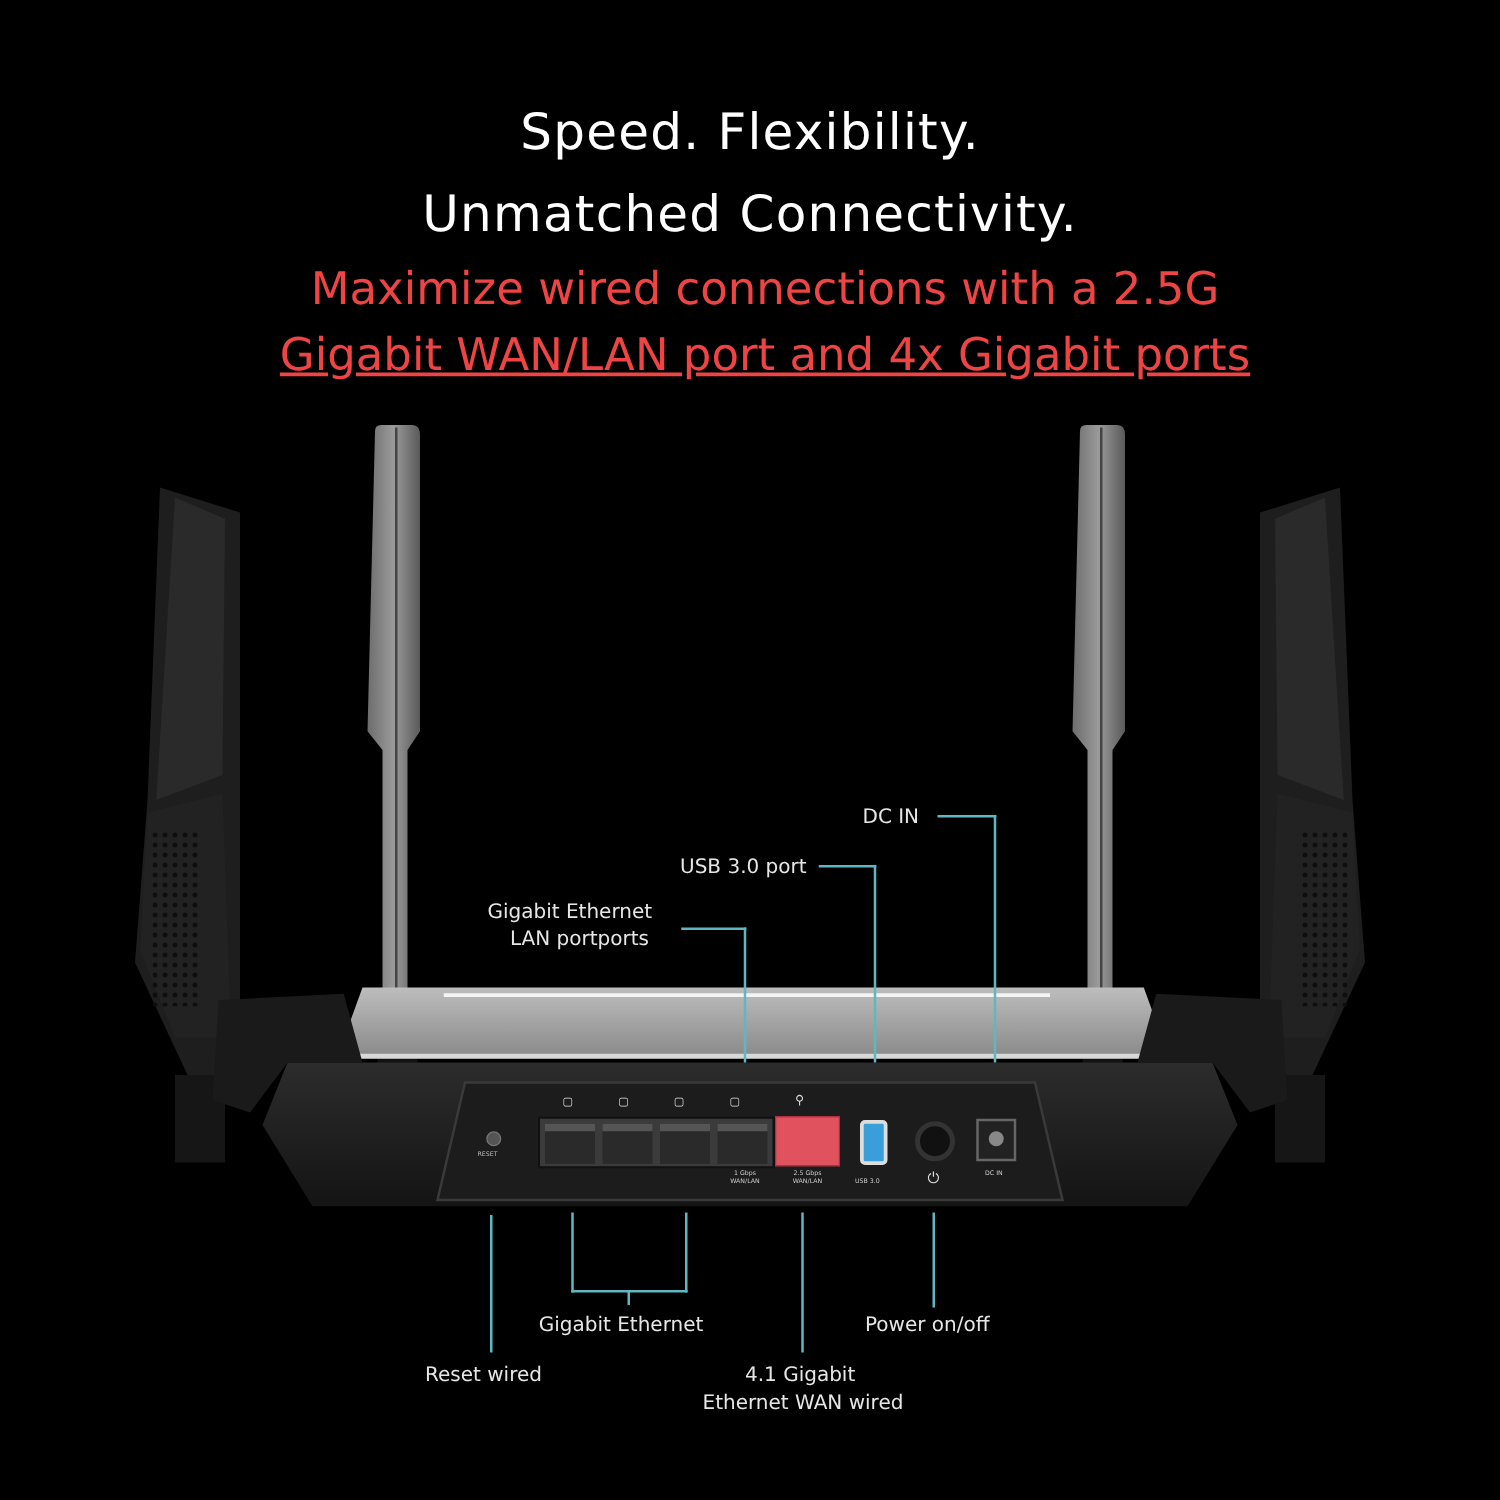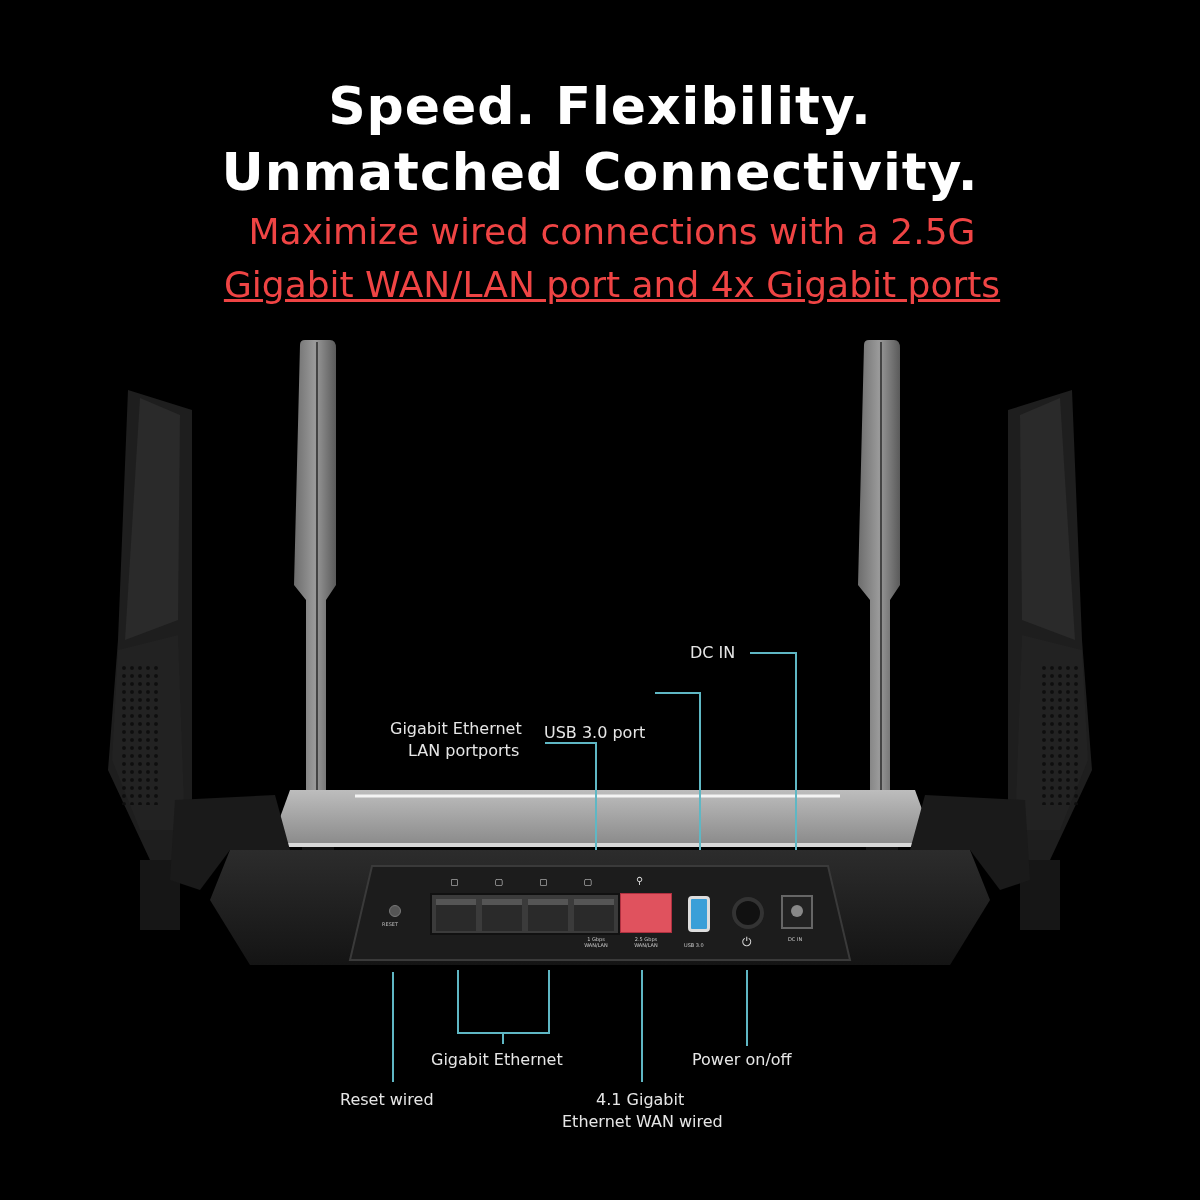--- a/index.html
+++ b/index.html
@@ -1,17 +1,17 @@
 <!DOCTYPE html>
 <html><head>
 <meta charset="utf-8">
 <style>
   html,body{margin:0;padding:0;background:#000;}
   body{width:1200px;height:1200px;position:relative;overflow:hidden;font-family:"DejaVu Sans","Liberation Sans",sans-serif;color:#fff;}
-  .hl{position:absolute;left:0;width:1200px;text-align:center;font-weight:bold;font-size:52px;letter-spacing:1px;line-height:64px;}
+  .hl{position:absolute;left:0;width:1200px;text-align:center;font-weight:normal;font-size:40px;letter-spacing:1px;line-height:64px;}
   .sub{position:absolute;left:12px;width:1200px;text-align:center;font-size:36px;color:#ef4444;line-height:52px;font-weight:normal;}
   .lbl{position:absolute;font-size:16px;color:#e6e6e6;line-height:21px;white-space:nowrap;}
   .ln{position:absolute;background:#5fb7c4;}
   svg{position:absolute;left:0;top:0;}
 </style>
 </head>
 <body>
 
 <div>
   <div class="hl" style="top:74px;">Speed. Flexibility.</div>
@@ -133,21 +133,21 @@
   <div class="ln" style="left:457px;top:1032px;width:93px;height:2px;"></div>
   <div class="ln" style="left:502px;top:1032px;width:2px;height:12px;"></div>
 
   <div class="ln" style="left:641px;top:970px;width:2px;height:112px;"></div>
 
   <div class="ln" style="left:746px;top:970px;width:2px;height:76px;"></div>
 </div>
 
 <div>
   <div class="lbl" style="left:690px;top:642px;">DC IN</div>
-  <div class="lbl" style="left:544px;top:682px;margin-top:40px;">USB 3.0 port</div>
+  <div class="lbl" style="left:544px;top:682px;">USB 3.0 port</div>
   <div class="lbl" style="left:390px;top:718px;">Gigabit Ethernet</div>
   <div class="lbl" style="left:408px;top:740px;">LAN portports</div>
   <div class="lbl" style="left:431px;top:1049px;">Gigabit Ethernet</div>
   <div class="lbl" style="left:692px;top:1049px;text-align:right;">Power on/off</div>
   <div class="lbl" style="left:340px;top:1089px;">Reset wired</div>
   <div class="lbl" style="left:596px;top:1089px;">4.1 Gigabit</div>
   <div class="lbl" style="left:562px;top:1111px;">Ethernet WAN wired</div>
 </div>
 
 </body></html>

